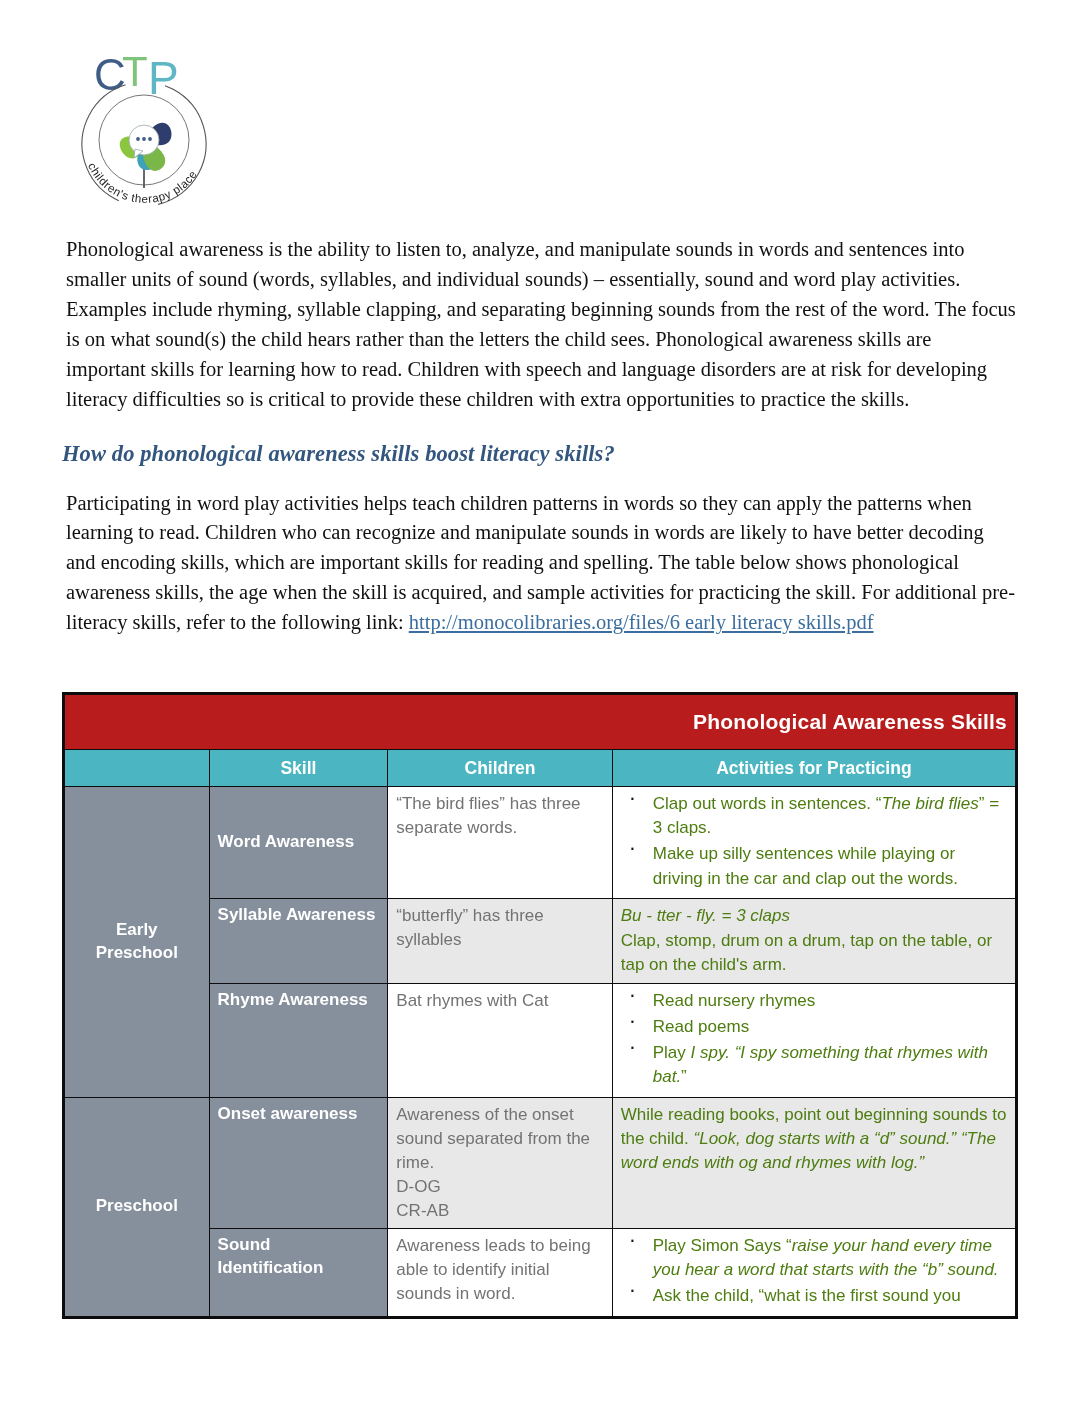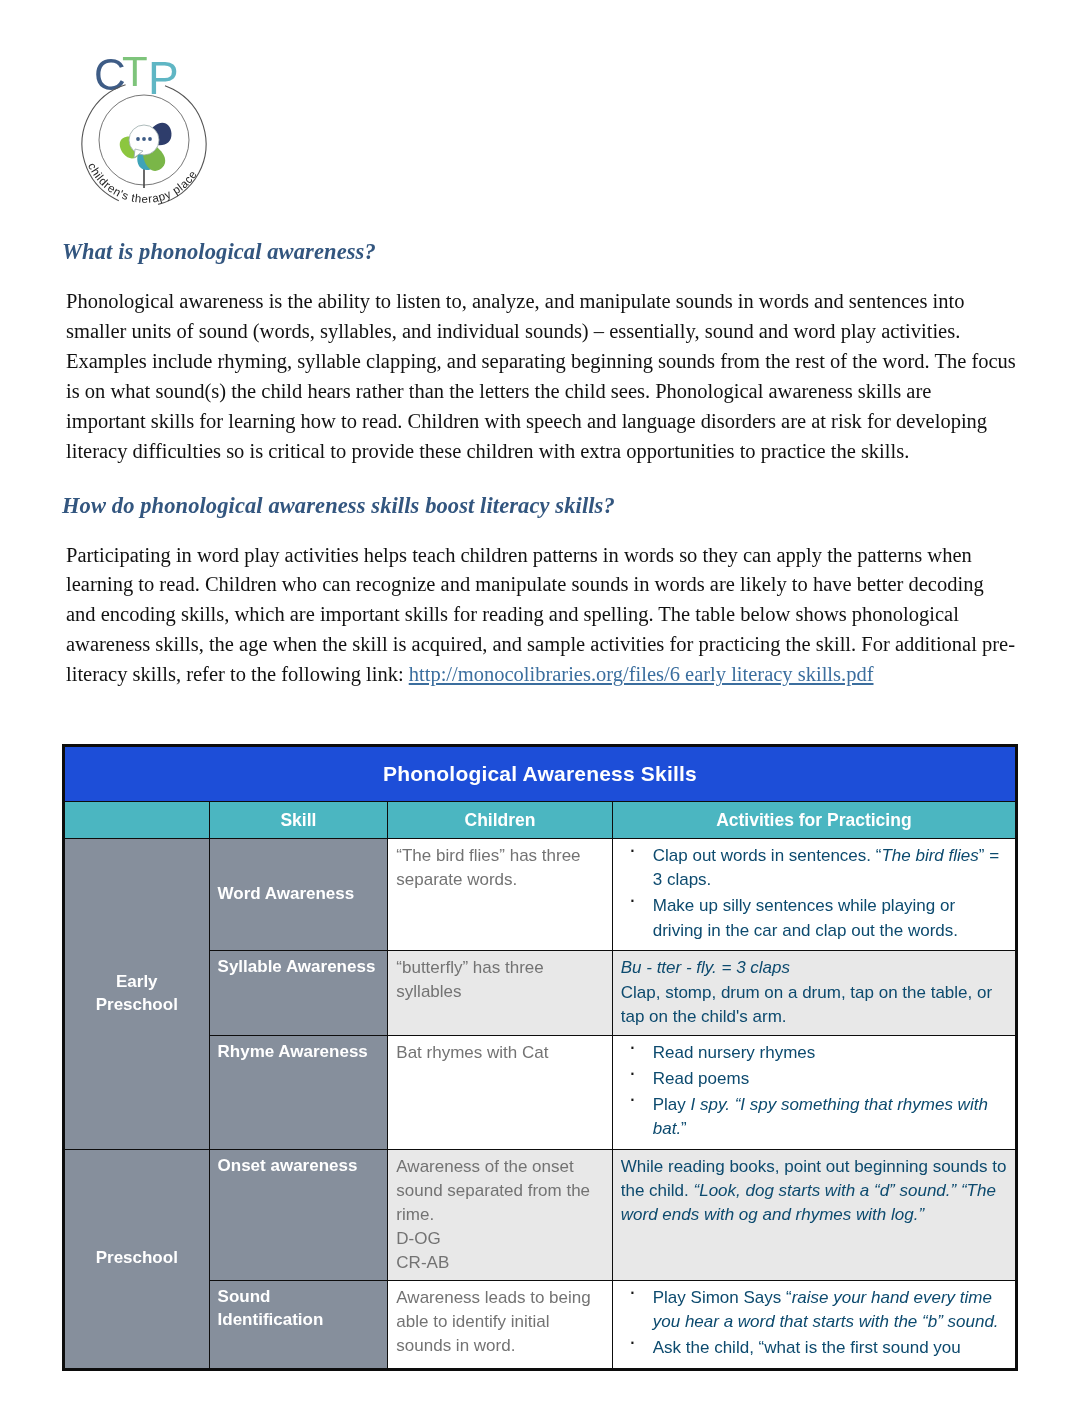--- a/index.html
+++ b/index.html
@@ -90,25 +90,25 @@
     width: 100%;
     table-layout: fixed;
     font-family: "Liberation Sans", "DejaVu Sans", sans-serif;
   }
   table.pa-table td, table.pa-table th {
     border: 1.8px solid #0d0d0d;
     vertical-align: top;
     padding: 5px 8px;
   }
   .tbl-title {
-    background: #1d4ed8;
+    background: #b91c1c;
     color: #ffffff;
     font-weight: bold;
     font-size: 21px;
-    text-align: center;
+    text-align: right;
     height: 44px;
     vertical-align: middle !important;
     letter-spacing: 0.2px;
   }
   .col-head {
     background: #4BB6C1;
     color: #ffffff;
     font-weight: bold;
     font-size: 17.5px;
     text-align: center;
@@ -135,21 +135,21 @@
   .skill-cell.mid { vertical-align: middle; }
   .ex-cell {
     background: #ffffff;
     color: #737373;
     font-size: 17px;
     line-height: 1.42;
   }
   .ex-cell.shade { background: #E8E8E8; }
   .act-cell {
     background: #ffffff;
-    color: #0c4a6e;
+    color: #4d7c0f;
     font-size: 17px;
     line-height: 1.42;
   }
   .act-cell.shade { background: #E8E8E8; }
 
   ul.bl {
     margin: 0;
     padding: 0 0 0 30px;
     list-style: none;
   }
@@ -209,21 +209,20 @@
         <text font-family="Liberation Sans, sans-serif" font-size="11.5" fill="#222" letter-spacing="0.6">
           <textPath href="#taglineArc" startOffset="8%">children's therapy place</textPath>
         </text>
       </svg>
     </div>
 
   </div>
 
   <div class="content">
 
-    <h2 class="section-heading">What is phonological awareness?</h2>
     <p class="body-para">Phonological awareness is the ability to listen to, analyze, and manipulate sounds in words and sentences into smaller units of sound (words, syllables, and individual sounds) – essentially, sound and word play activities. Examples include rhyming, syllable clapping, and separating beginning sounds from the rest of the word. The focus is on what sound(s) the child hears rather than the letters the child sees. Phonological awareness skills are important skills for learning how to read. Children with speech and language disorders are at risk for developing literacy difficulties so is critical to provide these children with extra opportunities to practice the skills.</p>
 
     <h2 class="section-heading">How do phonological awareness skills boost literacy skills?</h2>
     <p class="body-para">
       <span>Participating in word play activities helps teach children patterns in words so they can apply the patterns when learning to read. Children who can recognize and manipulate sounds in words are likely to have better decoding and encoding skills, which are important skills for reading and spelling. The table below shows phonological awareness skills, the age when the skill is acquired, and sample activities for practicing the skill. For additional pre-literacy skills, refer to the following link: </span><a class="link" href="#">http://monocolibraries.org/files/6 early literacy skills.pdf</a>
     </p>
   </div>
 
   <div class="table-wrap">
     <table class="pa-table">

